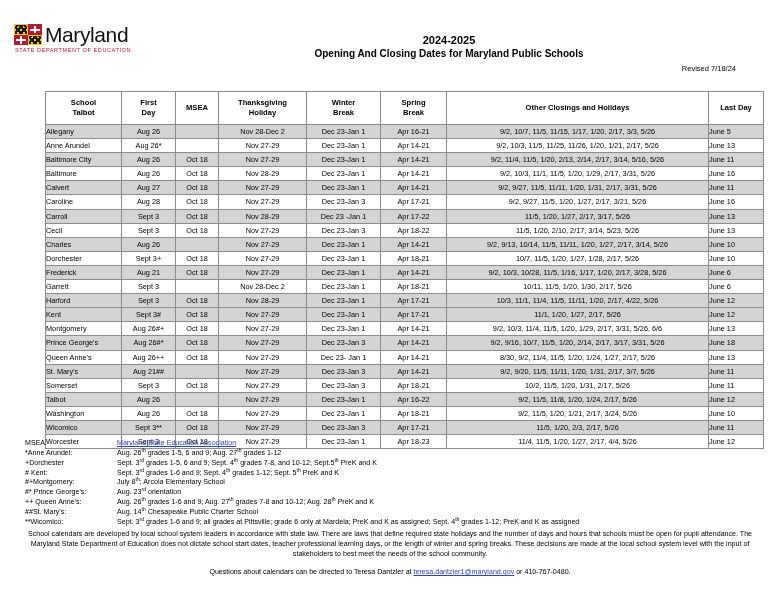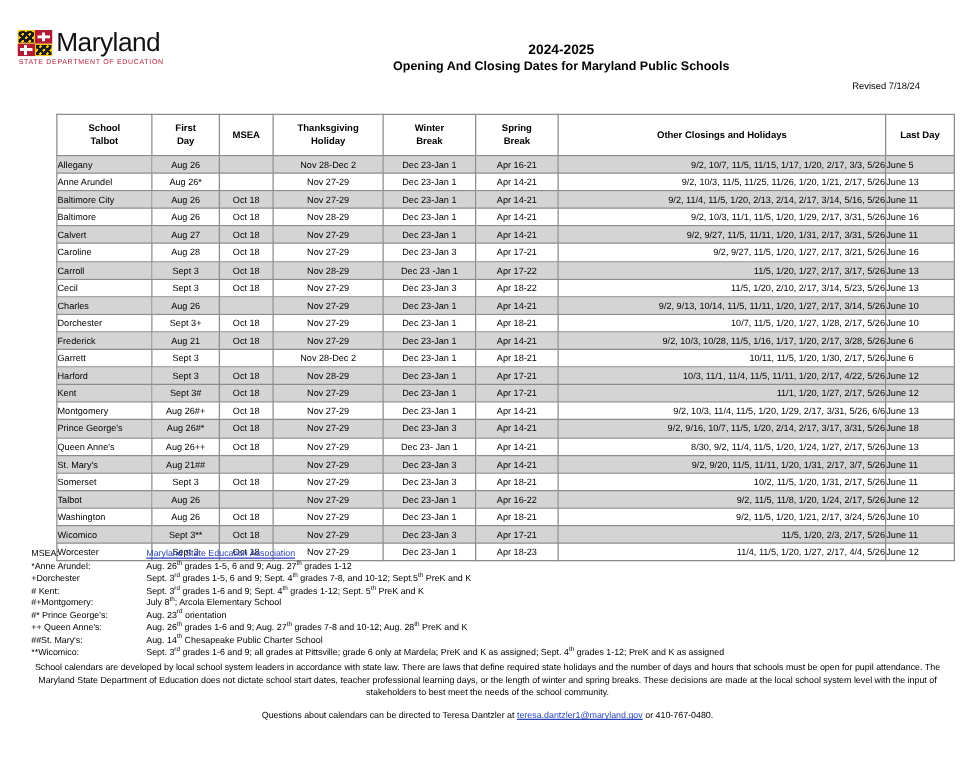--- a/index.html
+++ b/index.html
@@ -137,21 +137,21 @@
     text-align: center;
     height: 32px;
     line-height: 10.5px;
     vertical-align: middle;
     background: #ffffff;
     font-size: 7.6px;
   }
   table.cal thead th span { display: block; }
   td.c-sys   { text-align: left;  padding-left: 5px; }
   td.c-mid   { text-align: center; }
-  td.c-other { text-align: right;  padding-left: 5px; }
+  td.c-other { text-align: center;  padding-left: 5px; }
   td.c-last  { text-align: left;  padding-left: 5px; }
   tr.alt td  { background: #d4d4d4; }
   tr.norm td { background: #ffffff; }
 
   
   .notes {
     position: absolute;
     left: 25px;
     top: 439px;
     width: 730px;

